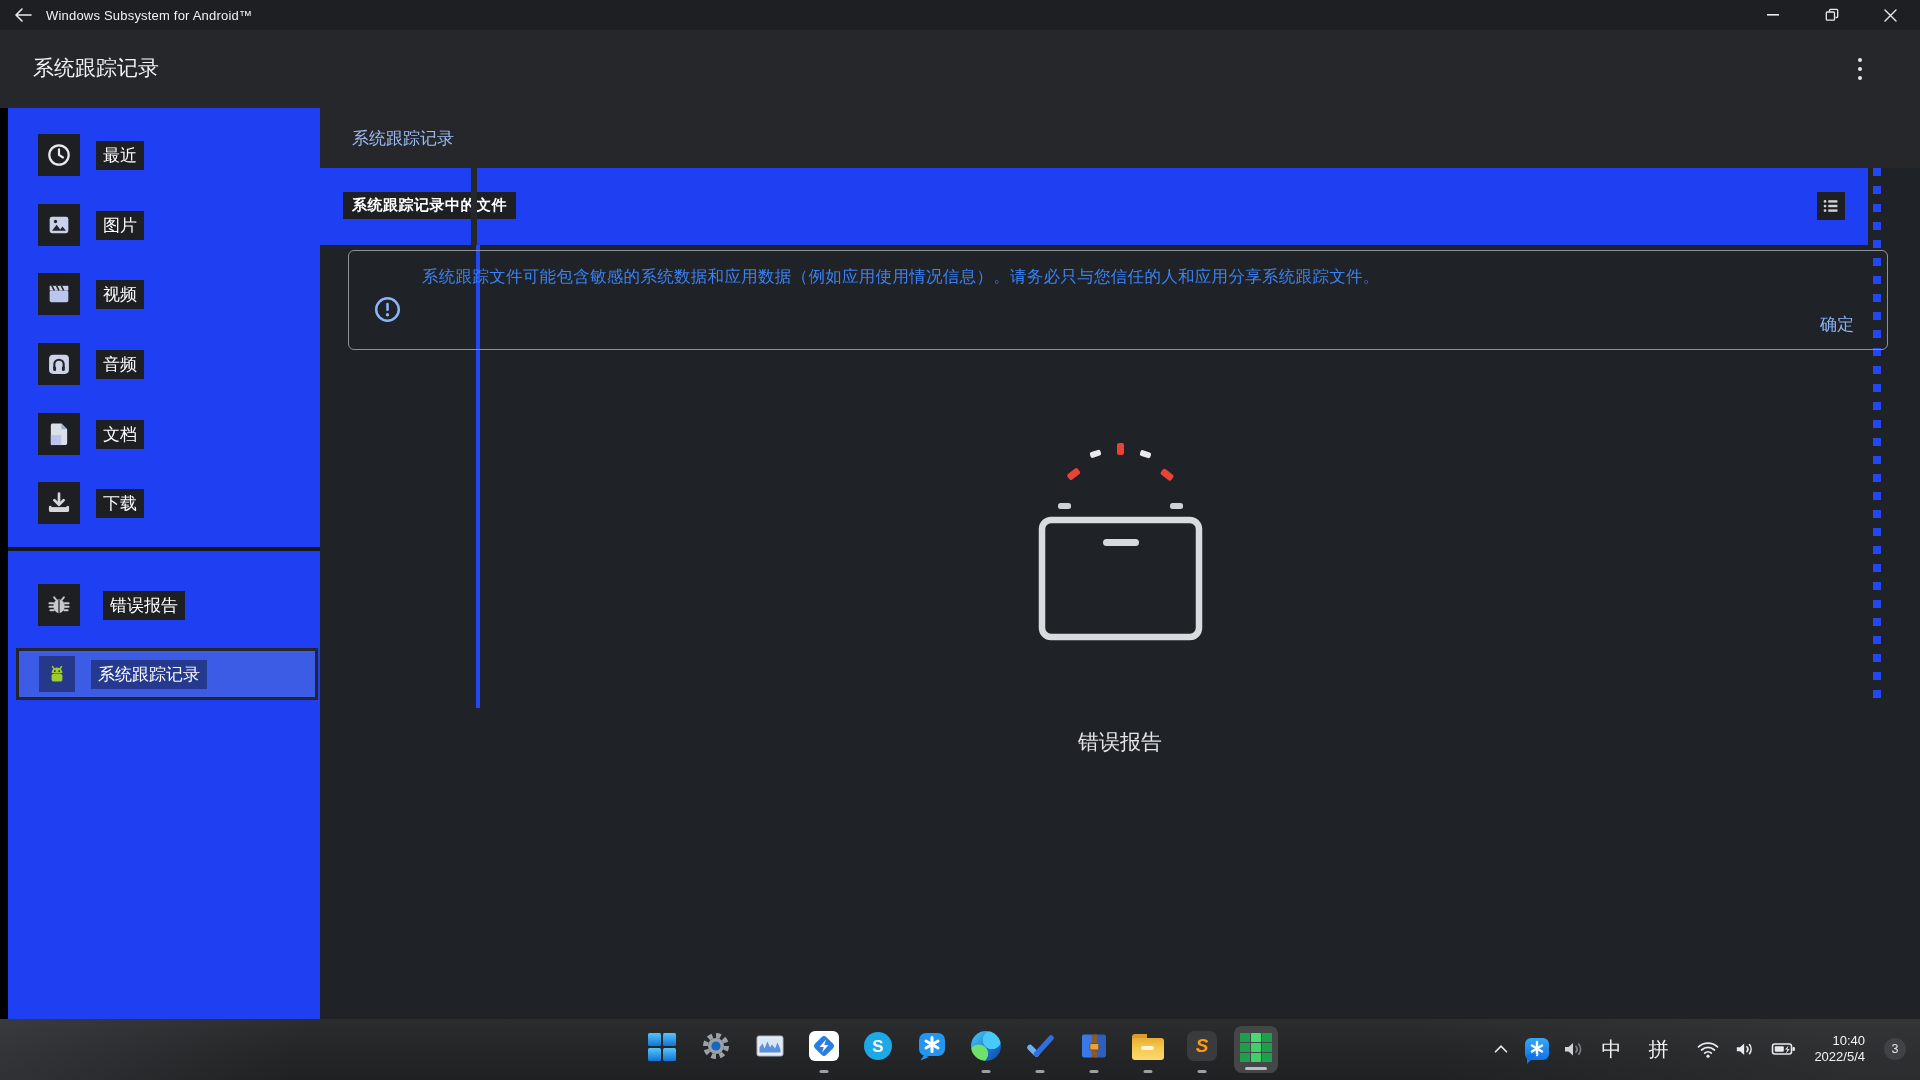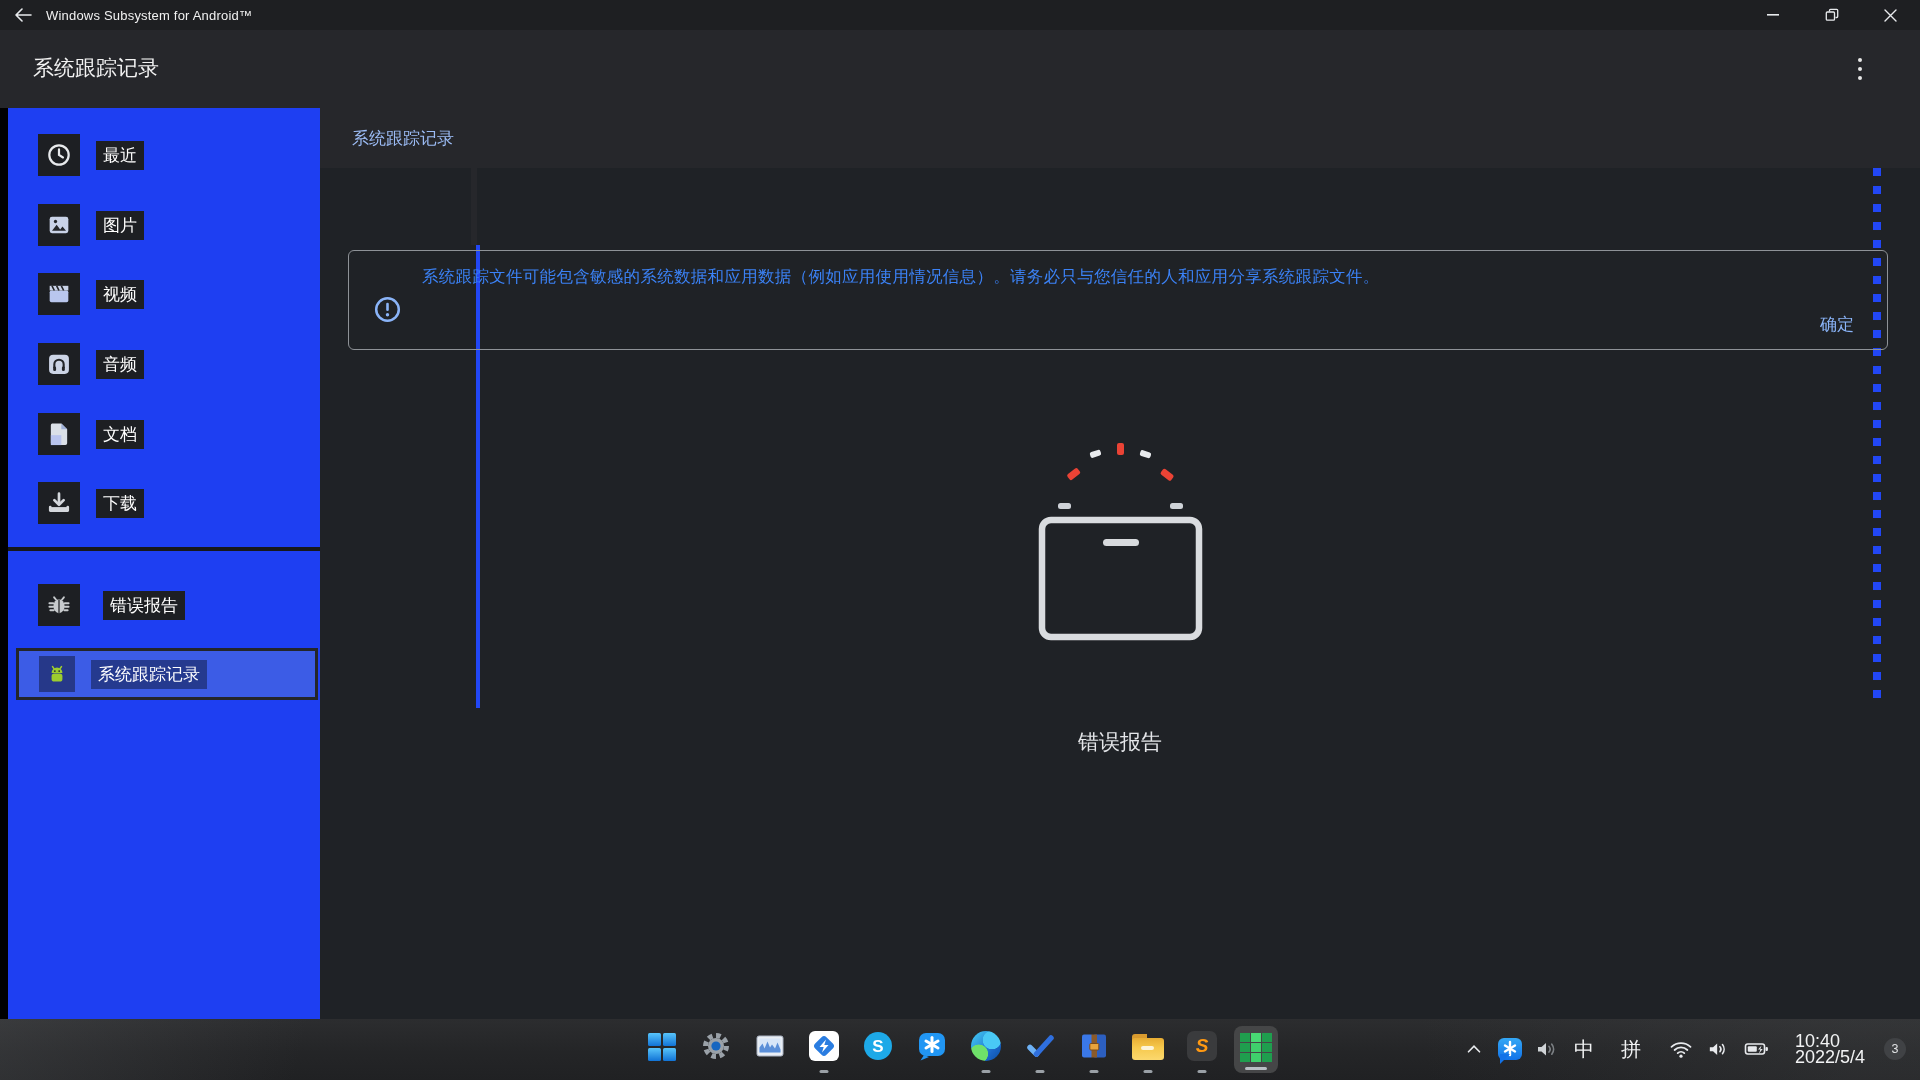--- a/index.html
+++ b/index.html
@@ -83,21 +83,21 @@
             display:flex;align-items:center;justify-content:center;
             color:#ff9912;font-weight:700;font-style:italic;font-size:19px;}
   .grid-ico{display:grid;grid-template-columns:10px 10px 10px;grid-template-rows:9px 9px 9px;gap:1px;margin-top:7px;}
   .grid-ico i{background:#1f9e4e;}
   .grid-ico i.m{background:#3fd06c;}
   .grid-ico i.t{background:#48da74;}
 
   .tray{position:absolute;right:14px;top:4px;height:52px;display:flex;align-items:center;gap:13px;}
   .tray-item{display:flex;align-items:center;justify-content:center;cursor:pointer;}
   .ime{font-size:20px;color:#f2f3f4;}
-  .clock{margin-left:12px;text-align:left;font-size:18px;line-height:16px;color:#f2f3f4;cursor:pointer;}
+  .clock{margin-left:4px;text-align:right;font-size:13px;line-height:16px;color:#f2f3f4;cursor:pointer;}
   .badge{margin-left:6px;width:22px;height:22px;border-radius:50%;background:#404245;color:#dfe1e3;
          font-size:12.5px;display:flex;align-items:center;justify-content:center;cursor:pointer;}
   .bubble{position:relative;width:24px;height:22px;border-radius:6px;
           background:linear-gradient(180deg,#34a8f5,#1272e8);}
   .bubble:after{content:"";position:absolute;left:2px;bottom:-4px;border:5px solid rgba(0,0,0,0);
           border-top-color:#1272e8;border-left-color:#1272e8;}
   svg{display:block;}
 </style>
 </head>
 <body>
@@ -242,20 +242,37 @@
       </span>
       <span class="side-label">系统跟踪记录</span>
     </div>
   </div>
 
   <div class="content">
     <div class="crumb-row">
       <span class="breadcrumb">系统跟踪记录</span>
     </div>
 
+    <div class="band">
+      <span class="band-label">系统跟踪记录中的文件</span>
+      <span class="view-btn">
+        <span>
+          <svg width="22" height="22" viewBox="0 0 24 24">
+            <g fill="#cfd3d8">
+              <circle cx="5.5" cy="7" r="1.5"></circle>
+                <rect x="9" y="5.7" width="10" height="2.6"></rect>
+              <circle cx="5.5" cy="12" r="1.5"></circle>
+                <rect x="9" y="10.7" width="10" height="2.6"></rect>
+              <circle cx="5.5" cy="17" r="1.5"></circle>
+                <rect x="9" y="15.7" width="10" height="2.6"></rect>
+            </g>
+            </svg>
+        </span>
+      </span>
+    </div>
     <div class="band-gap"></div>
     <div class="vline"></div>
     <div class="dash-col"></div>
 
     <div class="banner">
       <span style="position:absolute;left:25px;top:45px;">
         <svg width="27" height="27" viewBox="0 0 27 27">
           <circle cx="13.5" cy="13.5" r="11.3" fill="none" stroke="#8ab4f8" stroke-width="2.5"></circle>
           <rect x="12.2" y="6.8" width="2.6" height="8.2" rx="1.3" fill="#8ab4f8"></rect>
           <circle cx="13.5" cy="18.8" r="1.7" fill="#8ab4f8"></circle>

